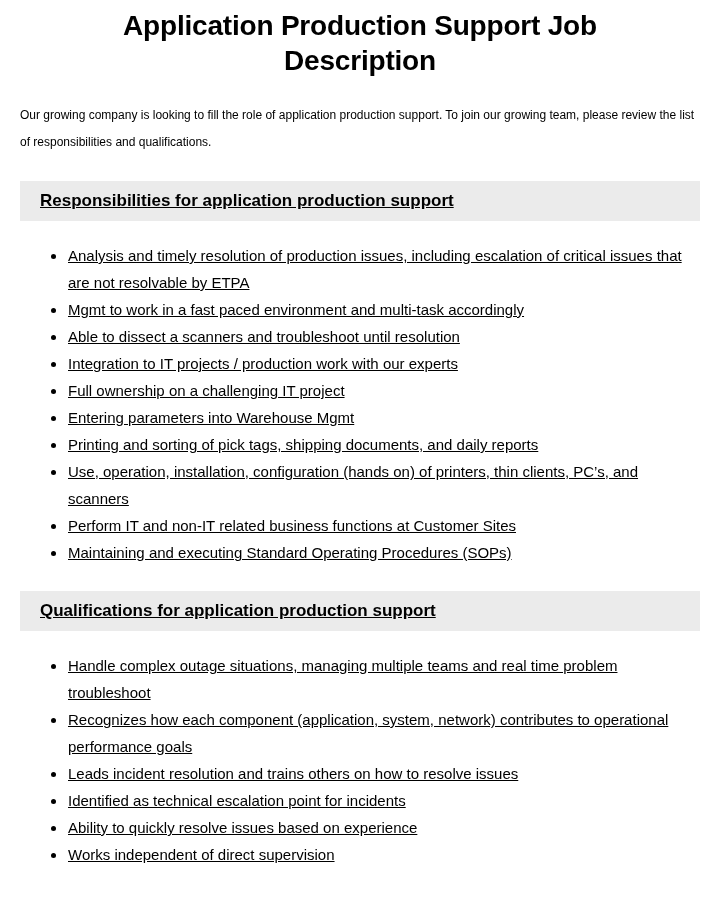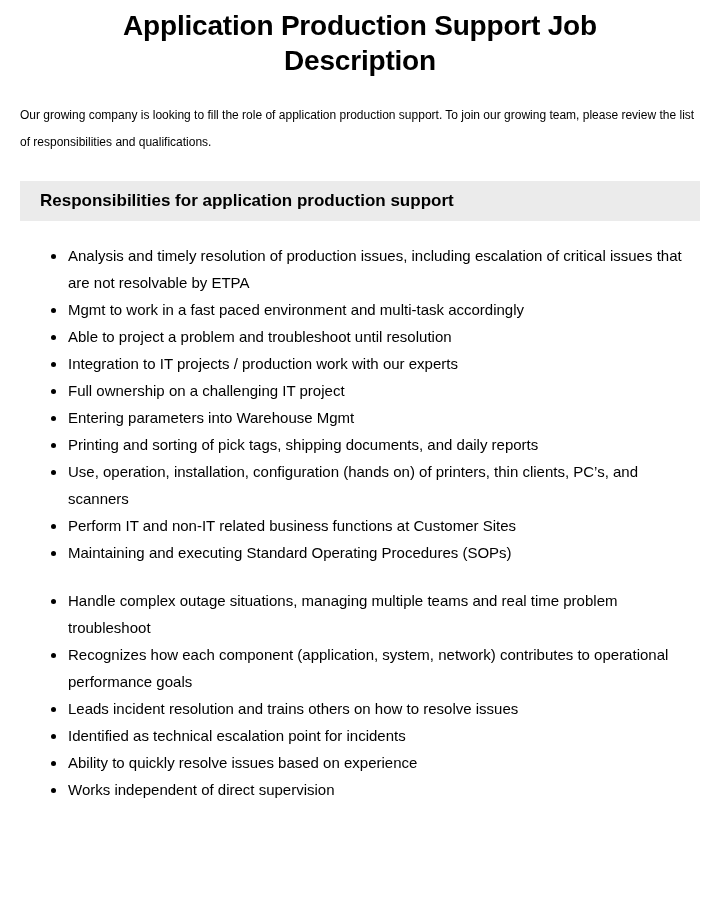--- a/index.html
+++ b/index.html
@@ -26,21 +26,21 @@
     text-align:center;
     max-width:580px;
     margin:2px auto 0 auto;
     letter-spacing:-0.2px;
   }
   .intro{
     margin-top:24px;
     font-size:12px;
     line-height:27px;
   }
-  .section{margin:0;}
+  .section{margin:0;text-decoration:underline;}
   .section-heading{
     margin-top:25px;
     background:var(--heading-bg);
     font-size:17px;
     font-weight:bold;
     line-height:40px;
     height:40px;
     padding:0 0 0 20px;
     overflow:hidden;
   }
@@ -62,32 +62,33 @@
   <h1 class="doc-title">Application Production Support Job Description</h1>
 
   <p class="intro">Our growing company is looking to fill the role of application production support. To join our growing team, please review the list of responsibilities and qualifications.</p>
 
   <div>
   <section class="section">
     <h2 class="section-heading">Responsibilities for application production support</h2>
     <ul class="section-list">
           <li>Analysis and timely resolution of production issues, including escalation of critical issues that are not resolvable by ETPA</li>
           <li>Mgmt to work in a fast paced environment and multi-task accordingly</li>
-          <li>Able to project a problem and troubleshoot until resolution</li>
+          <li>Able to dissect a scanners and troubleshoot until resolution</li>
           <li>Integration to IT projects / production work with our experts</li>
           <li>Full ownership on a challenging IT project</li>
           <li>Entering parameters into Warehouse Mgmt</li>
           <li>Printing and sorting of pick tags, shipping documents, and daily reports</li>
           <li>Use, operation, installation, configuration (hands on) of printers, thin clients, PC’s, and scanners</li>
           <li>Perform IT and non-IT related business functions at Customer Sites</li>
           <li>Maintaining and executing Standard Operating Procedures (SOPs)</li>
         </ul>
   </section>
 
   <section class="section">
+    <h2 class="section-heading">Qualifications for application production support</h2>
     <ul class="section-list">
           <li>Handle complex outage situations, managing multiple teams and real time problem troubleshoot</li>
           <li>Recognizes how each component (application, system, network) contributes to operational performance goals</li>
           <li>Leads incident resolution and trains others on how to resolve issues</li>
           <li>Identified as technical escalation point for incidents</li>
           <li>Ability to quickly resolve issues based on experience</li>
           <li>Works independent of direct supervision</li>
         </ul>
   </section>
 </div>

